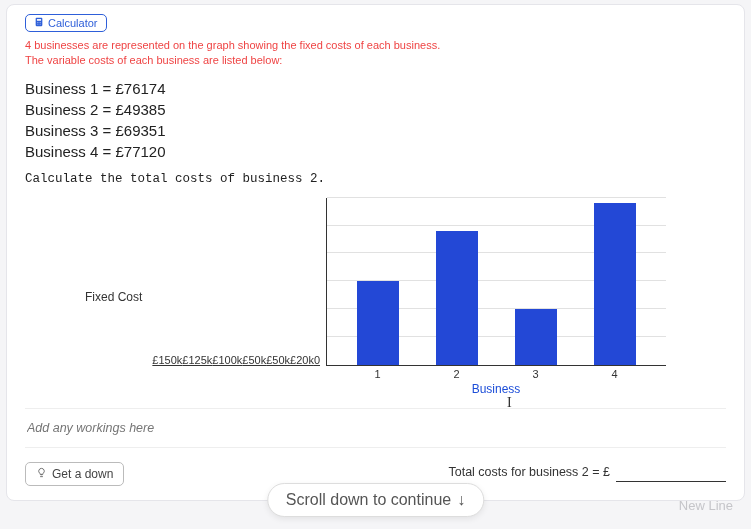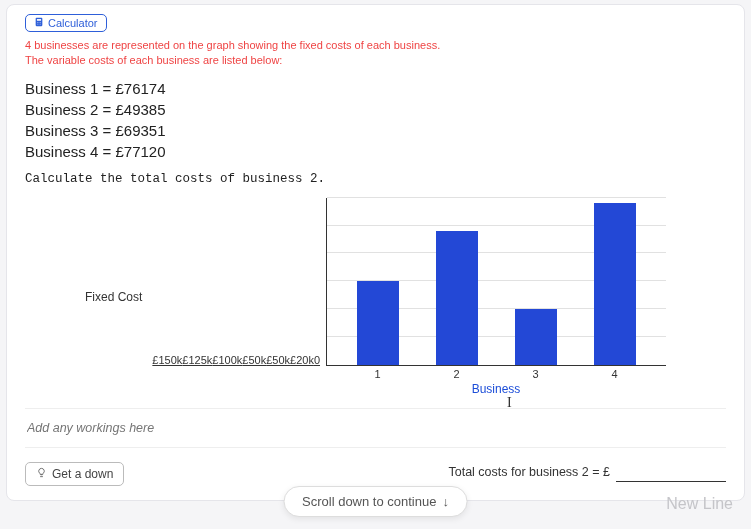--- a/index.html
+++ b/index.html
@@ -169,33 +169,33 @@
     }
     .scroll-pill {
       position: absolute;
       left: 50%;
       transform: translateX(-50%);
       bottom: 12px;
       background: #fff;
       border: 1px solid #ddd;
       border-radius: 20px;
       padding: 7px 18px;
-      font-size: 13px;
+      font-size: 16px;
       color: #555;
       box-shadow: 0 2px 6px rgba(0,0,0,0.08);
       display: inline-flex;
       align-items: center;
       gap: 6px;
       cursor: pointer;
     }
     .newline-hint {
       position: absolute;
       right: 18px;
       bottom: 16px;
-      font-size: 16px;
+      font-size: 13px;
       color: #c5c5c9;
     }
     .cursor-mark {
       position: absolute;
       font-family: serif;
       color: #333;
       font-size: 14px;
       pointer-events: none;
     }
   </style>

